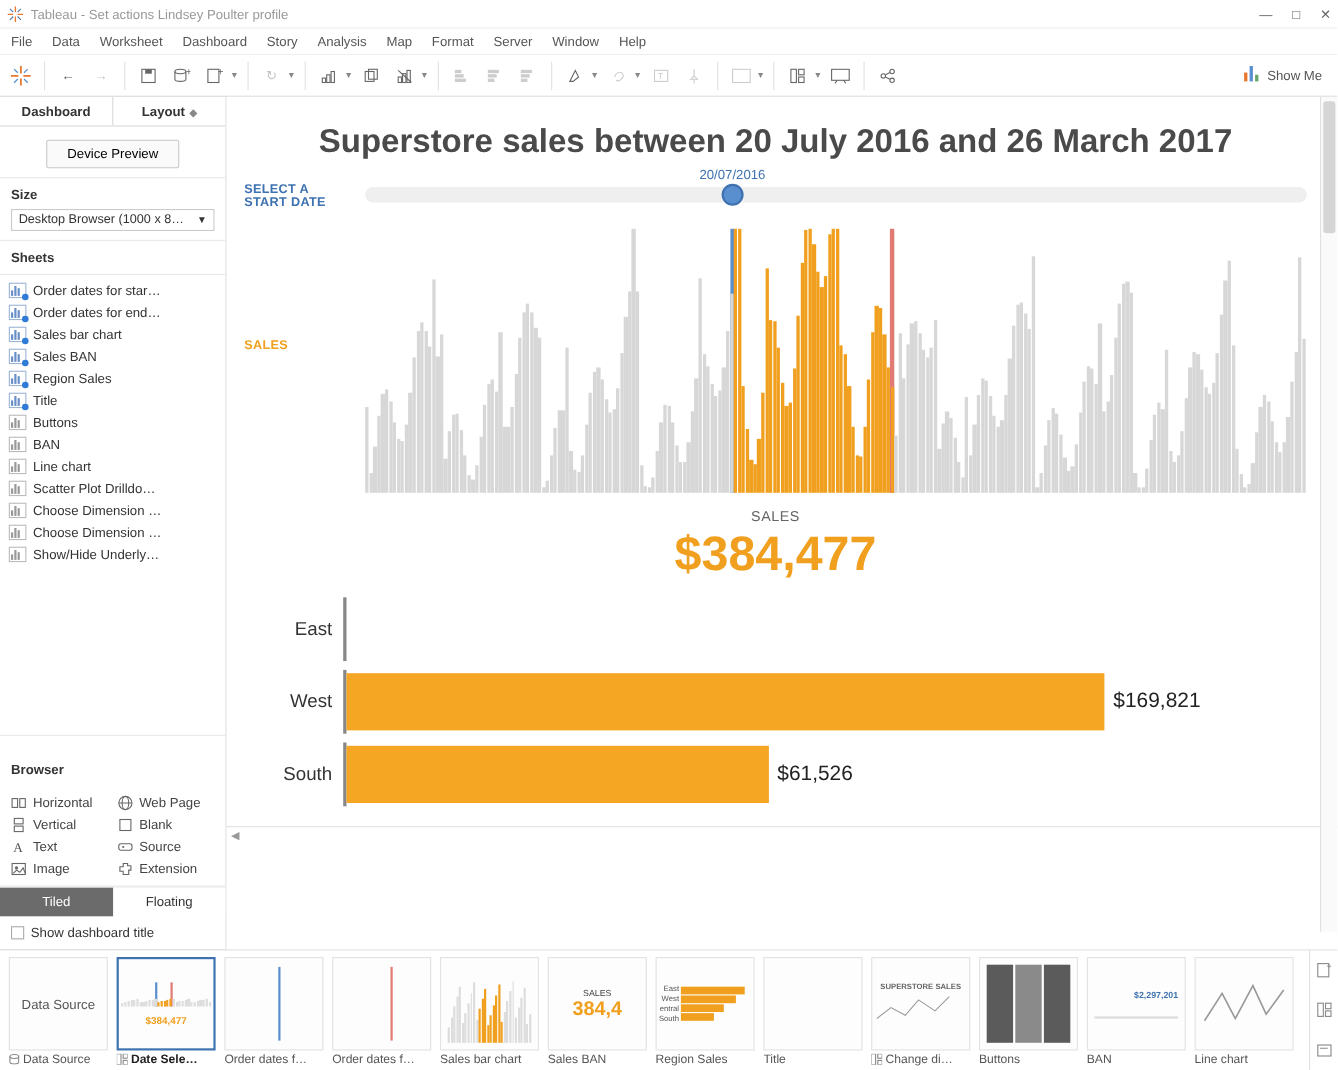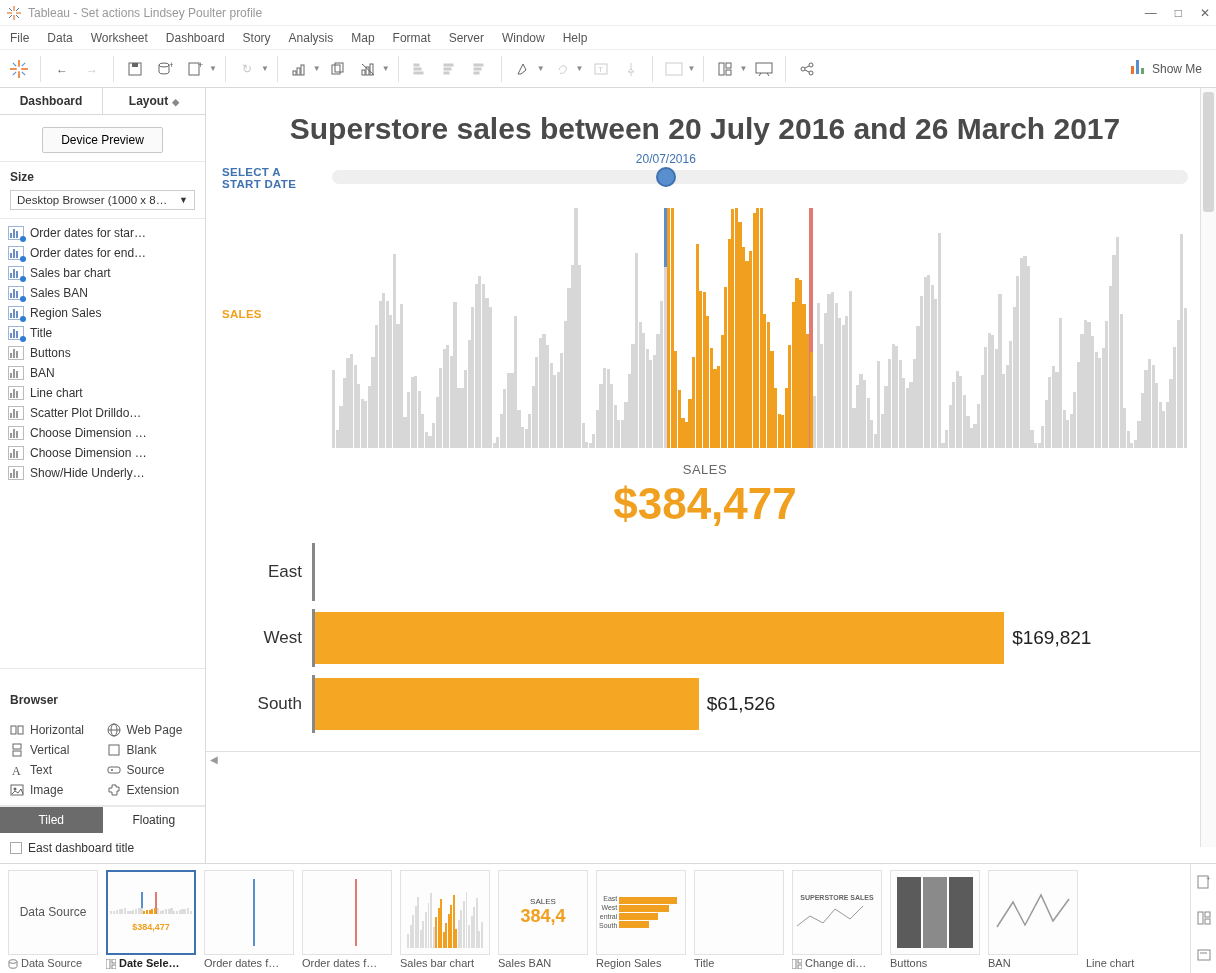--- a/index.html
+++ b/index.html
@@ -314,20 +314,23 @@
     <div class="lp-block" style="text-align:center">
       <button class="device-btn">Device Preview</button>
     </div>
     <div class="lp-block">
       <h4>Size</h4>
       <div class="size-sel">
         <span>Desktop Browser (1000 x 8…</span>
           <span style="font-size:9px">▼</span>
       </div>
     </div>
+    <div class="lp-block" style="padding-bottom:2px">
+        <h4>Sheets</h4>
+      </div>
     <div class="sheets-list" id="sheets-list">
         <div class="sheet-item">
           <span class="sheet-icon">
             <i style="height: 5px;"></i>
             <i style="height: 9px;"></i>
             <i style="height: 7px;"></i>
             <span class="dot"></span>
           </span>
           <span>Order dates for star…</span>
         </div>
@@ -509,21 +512,21 @@
             <span>Extension</span>
           </div>
         </div>
     </div>
     <div class="toggle-row">
       <div class="seg active">Tiled</div>
       <div class="seg">Floating</div>
     </div>
     <div class="chk-row">
       <span class="chk"></span>
-      <span>East dashboard title</span>
+      <span>Show dashboard title</span>
     </div>
   </div>
 
   <div class="canvas-wrap">
     <div class="canvas">
       <div class="dash-title">Superstore sales between 20 July 2016 and 26 March 2017</div>
 
       <div class="sel-row" style="height:20px">
         <div class="sel-label start" style="white-space:pre-line">SELECT A
 START DATE</div>
@@ -932,20 +935,23 @@
             </svg></div>
         </div>
         <div class="thumb-card">
           <div style="width:100%;height:100%;display:flex;padding:4px;gap:2px">
             <div style="flex:1;background:#5b5b5b"></div>
             <div style="flex:1;background:#8a8a8a"></div>
             <div style="flex:1;background:#5b5b5b"></div>
           </div>
         </div>
         <div class="thumb-card">
+          <div style="width:100%;text-align:right;padding:4px"><span style="color:#3e72b0;font-size:8px;font-weight:700">$2,297,201</span><div style="height:2px;background:#ddd;margin-top:14px"></div></div>
+        </div>
+        <div class="thumb-card">
           <svg width="80" height="50">
             <polyline points="4,40 20,15 32,38 48,8 60,34 76,12" fill="none" stroke="#999" stroke-width="1.5"></polyline>
           </svg>
         </div>
       </div>
     <div class="thumb-labels" id="thumb-labels">
         <div class="thumb-lbl"><span class="ticon"><svg width="10" height="10">
               <ellipse cx="5" cy="2.5" rx="4" ry="1.8" fill="none" stroke="#888"></ellipse>
               <path d="M1 2.5v5a4 1.8 0 0 0 8 0v-5" fill="none" stroke="#888"></path>
             </svg></span><span>Data Source</span></div>

